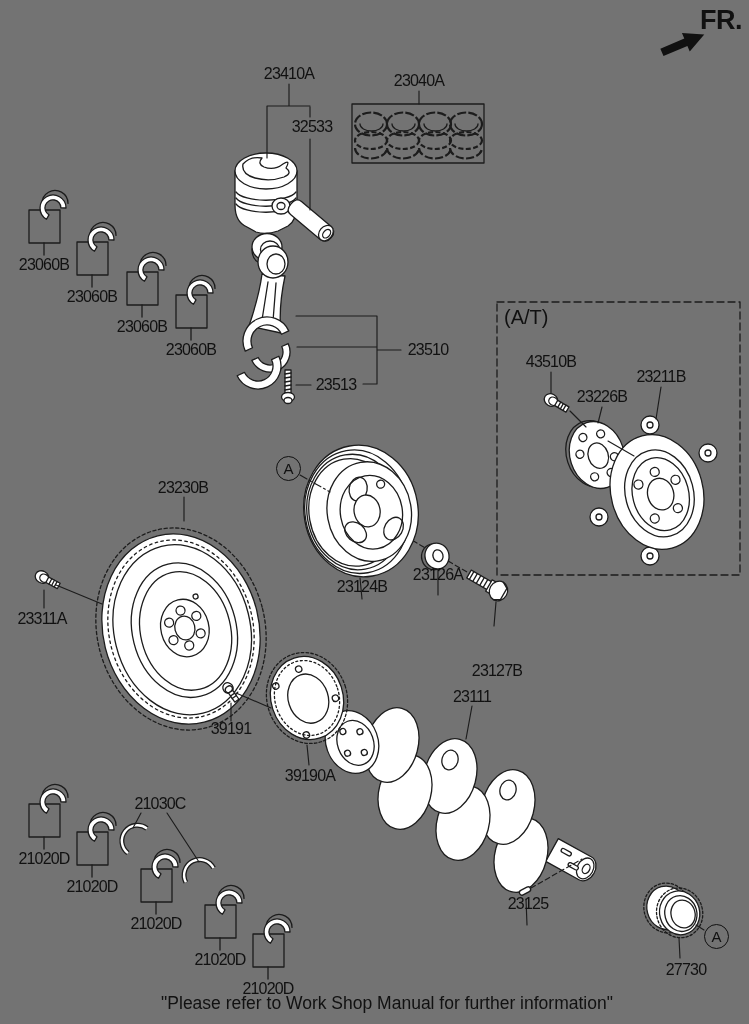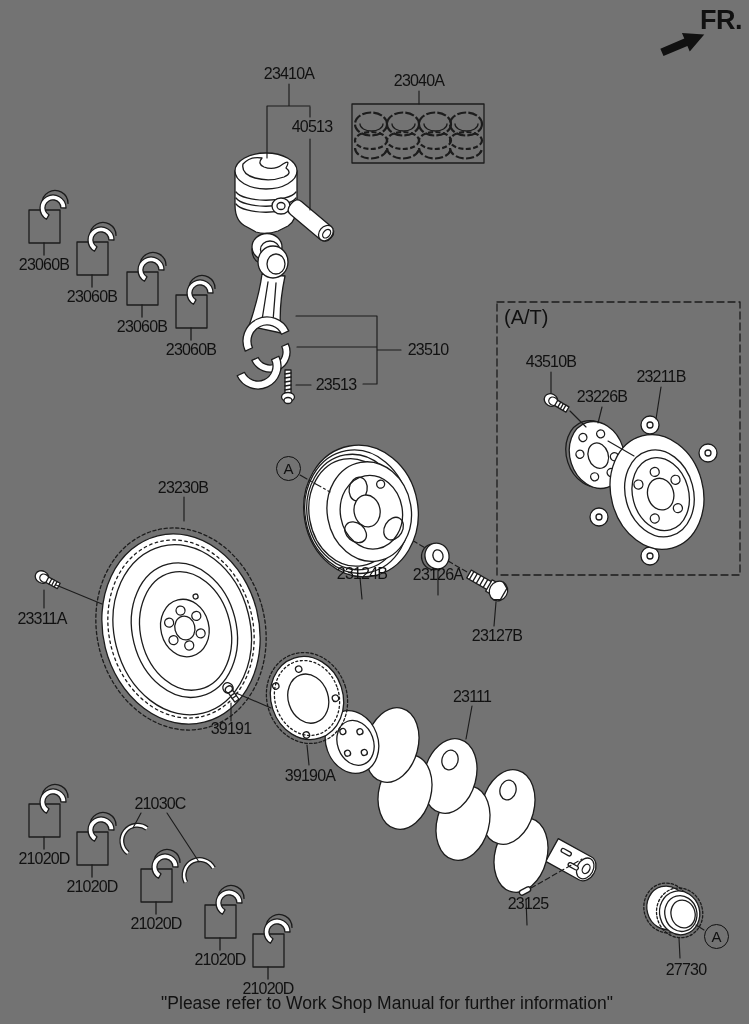--- a/index.html
+++ b/index.html
@@ -346,36 +346,36 @@
     <line class="ld dash" x1="531" y1="888" x2="582" y2="859"></line>
     <line class="ld" x1="679" y1="938" x2="680" y2="958"></line>
     <line class="ld" x1="696" y1="925" x2="704" y2="930"></line>
   </g>
 </svg>
 
 <div class="fr">FR.</div>
 <div class="atlbl">(A/T)</div>
 
 <div class="lbl" style="left:289px;top:63px">23410A</div>
-<div class="lbl" style="left:312px;top:116px">40513</div>
+<div class="lbl" style="left:312px;top:116px">32533</div>
 <div class="lbl" style="left:419px;top:70px">23040A</div>
 <div class="lbl" style="left:44px;top:254px">23060B</div>
 <div class="lbl" style="left:92px;top:286px">23060B</div>
 <div class="lbl" style="left:142px;top:316px">23060B</div>
 <div class="lbl" style="left:191px;top:339px">23060B</div>
 <div class="lbl" style="left:428px;top:339px">23510</div>
 <div class="lbl" style="left:336px;top:374px">23513</div>
 <div class="lbl" style="left:551px;top:351px">43510B</div>
 <div class="lbl" style="left:602px;top:386px">23226B</div>
 <div class="lbl" style="left:661px;top:366px">23211B</div>
 <div class="lbl" style="left:183px;top:477px">23230B</div>
 <div class="lbl" style="left:42px;top:608px">23311A</div>
-<div class="lbl" style="left:362px;top:563px">23124B</div>
+<div class="lbl" style="left:362px;top:576px">23124B</div>
 <div class="lbl" style="left:438px;top:564px">23126A</div>
-<div class="lbl" style="left:497px;top:625px">23127B</div>
+<div class="lbl" style="left:497px;top:660px">23127B</div>
 <div class="lbl" style="left:231px;top:718px">39191</div>
 <div class="lbl" style="left:310px;top:765px">39190A</div>
 <div class="lbl" style="left:472px;top:686px">23111</div>
 <div class="lbl" style="left:160px;top:793px">21030C</div>
 <div class="lbl" style="left:44px;top:848px">21020D</div>
 <div class="lbl" style="left:92px;top:876px">21020D</div>
 <div class="lbl" style="left:156px;top:913px">21020D</div>
 <div class="lbl" style="left:220px;top:949px">21020D</div>
 <div class="lbl" style="left:268px;top:978px">21020D</div>
 <div class="lbl" style="left:528px;top:893px">23125</div>

